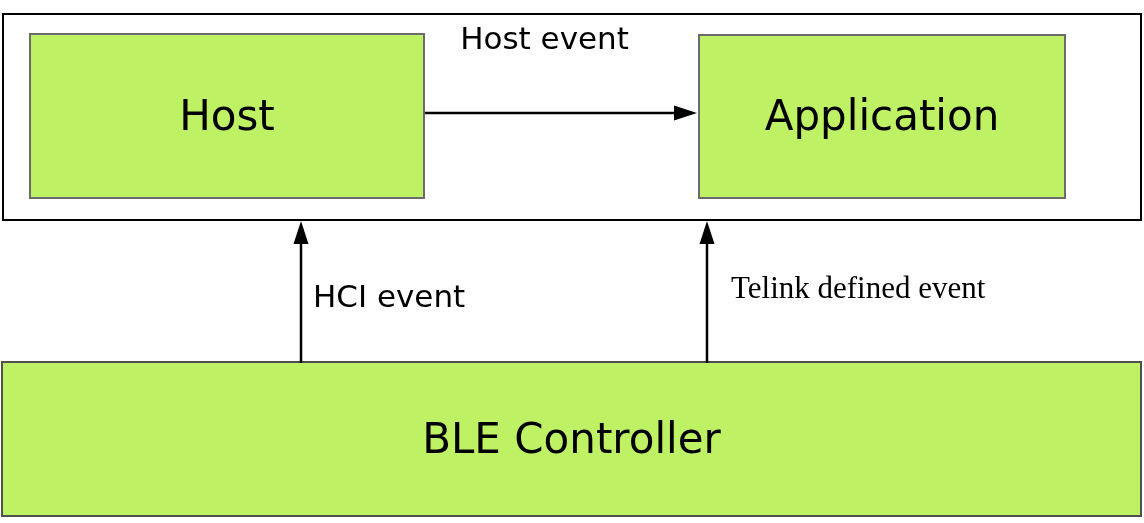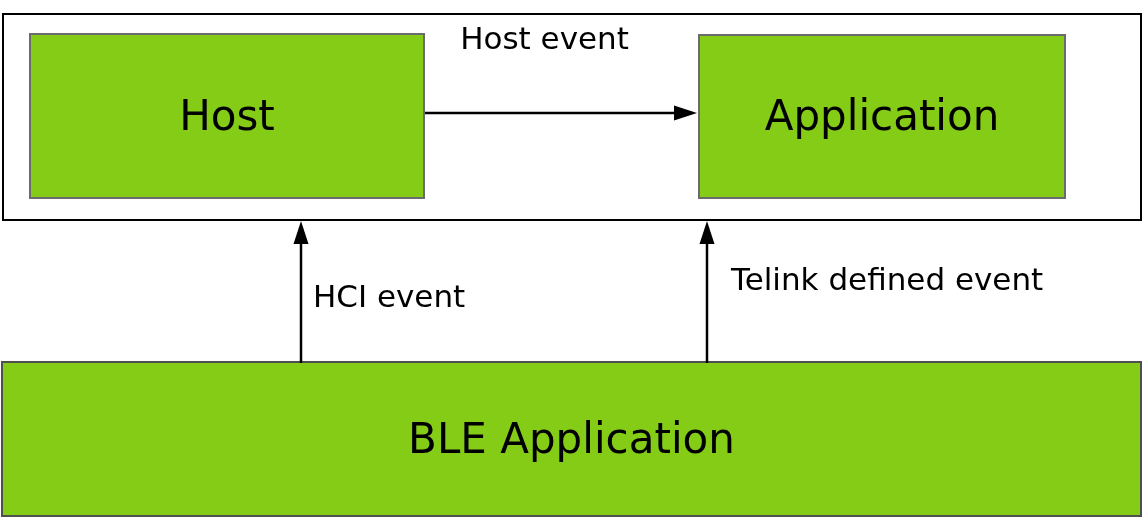--- a/index.html
+++ b/index.html
@@ -15,21 +15,21 @@
     font-family: "DejaVu Sans", "Liberation Sans", sans-serif;
     color: #000000;
     overflow: hidden;
   }
   .box {
     position: absolute;
     box-sizing: border-box;
     display: flex;
     align-items: center;
     justify-content: center;
-    background: #84cc16;
+    background: #bef264;
   }
   .outer-box {
     left: 2px;
     top: 13px;
     width: 1140px;
     height: 208px;
     border: 2px solid #000000;
     background: transparent;
   }
   .host-box {
@@ -71,21 +71,22 @@
     top: 18px;
     width: 239px;
     text-align: center;
   }
   .hci-label {
     left: 313px;
     top: 276px;
   }
   .telink-label {
     left: 731px;
-    top: 259px;
+    top: 268px;
+    font-family: Liberation Serif, serif;
   }
   svg.arrows {
     position: absolute;
     left: 0;
     top: 0;
     width: 1144px;
     height: 523px;
     pointer-events: none;
   }
 </style>
@@ -98,21 +99,21 @@
 
   <div class="box host-box">
     <span class="box-label">Host</span>
   </div>
 
   <div class="box app-box">
     <span class="box-label">Application</span>
   </div>
 
   <div class="box ble-box">
-    <span class="box-label">BLE Application</span>
+    <span class="box-label">BLE Controller</span>
   </div>
 
   <svg class="arrows" viewBox="0 0 1144 523" xmlns="http://www.w3.org/2000/svg">
 
     <g stroke="#000000" fill="#000000">
       <line x1="425" y1="113" x2="676" y2="113" stroke-width="2.5"></line>
       <polygon points="697,113 674,105.5 674,120.5" stroke="none"></polygon>
     </g>
 
     <g stroke="#000000" fill="#000000">

